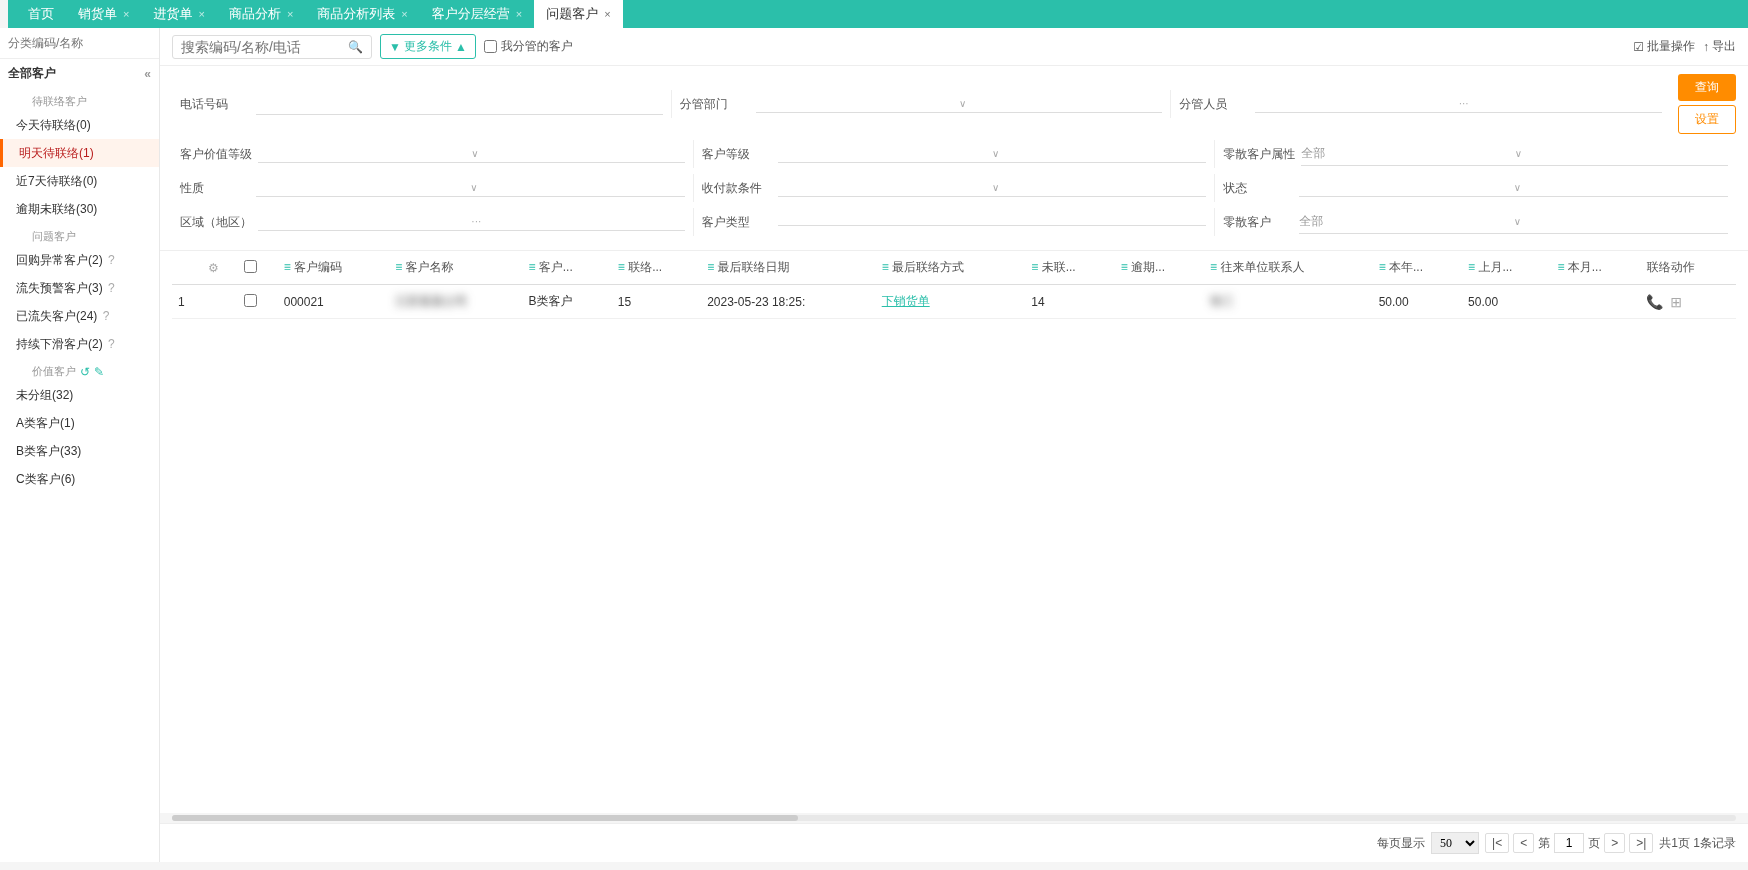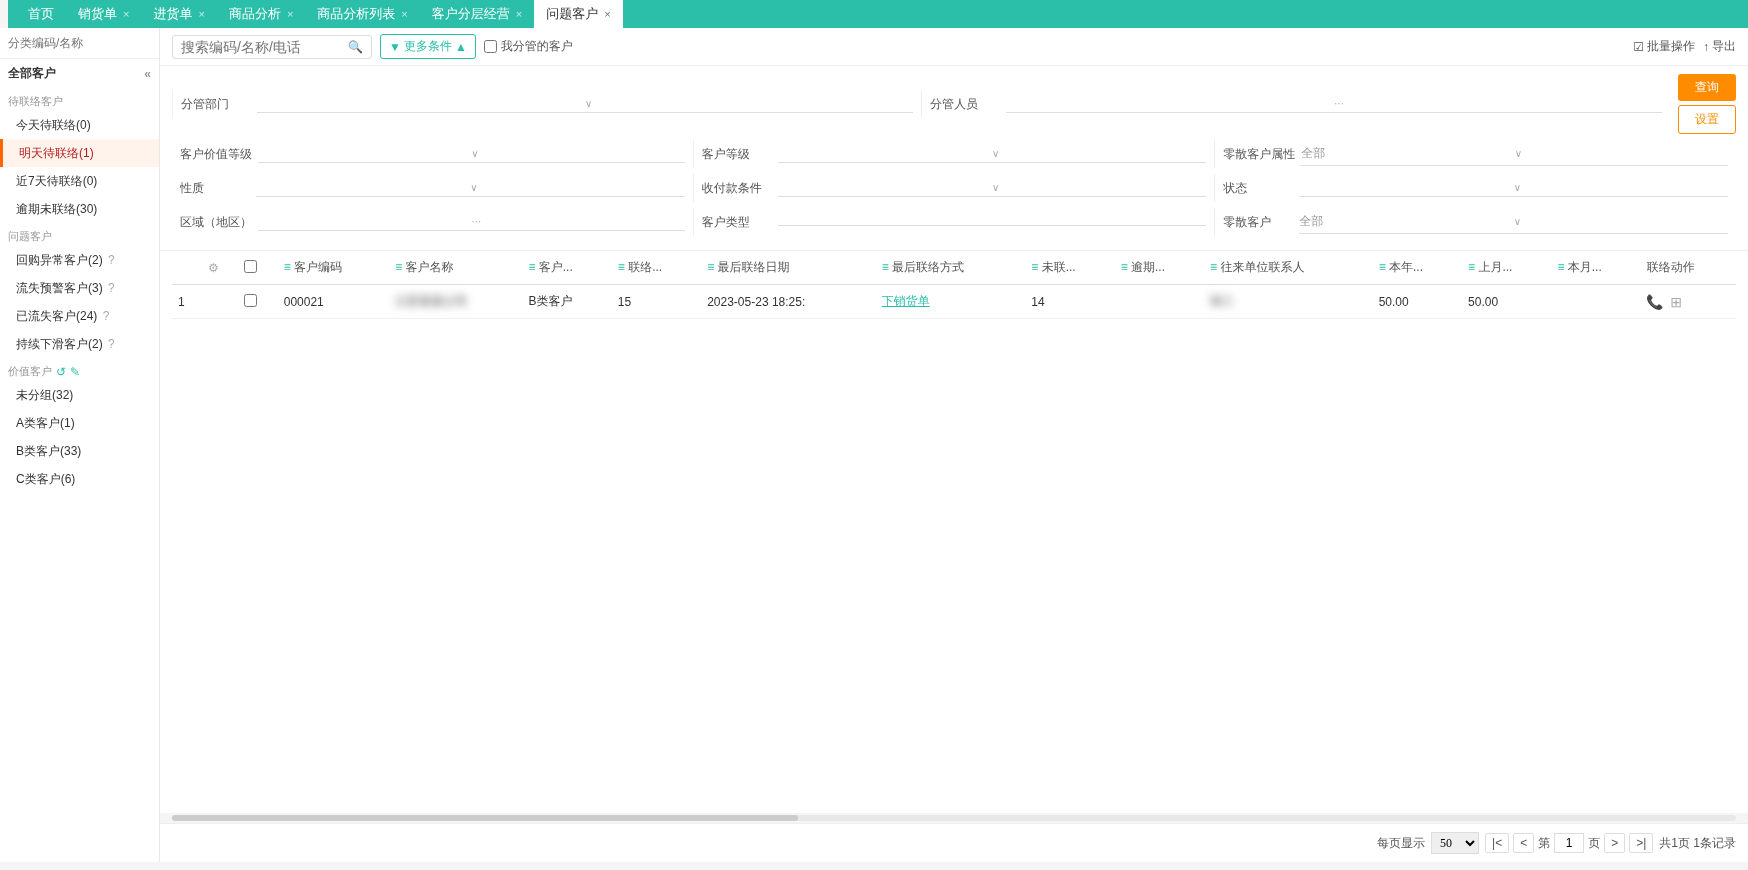--- a/index.html
+++ b/index.html
@@ -34,21 +34,21 @@
     .sidebar-search input {
       border: none; outline: none; font-size: 12px; flex: 1; color: #404040;
     }
 
     .sidebar-section-title {
       display: flex; align-items: center; justify-content: space-between; padding: 6px 8px; font-weight: bold; font-size: 12px; cursor: pointer;
     }
     .sidebar-section-title .collapse-icon { color: #999; }
 
     .sidebar-group-label {
-      padding: 6px 8px 2px 8px; color: #999; font-size: 11px;
+      padding: 6px 8px 2px 8px; color: #999; font-size: 11px; margin-left: 24px;
     }
     .sidebar-item {
       padding: 5px 8px 5px 16px; cursor: pointer; color: #333; font-size: 12px; line-height: 1.5;
     }
     .sidebar-item.active { background: #fff3ec; color: #b91c1c; border-left: 3px solid #ff6600; }
 
     
     .content {
       flex: 1; display: flex; flex-direction: column; overflow: hidden;
     }
@@ -269,20 +269,24 @@
         <div class="btn-export">
           <span>↑</span>
           <span>导出</span>
         </div>
       </div>
     </div>
 
     <div class="filter-panel">
 
       <div class="filter-row">
+        <div class="filter-item">
+          <span class="filter-label">电话号码</span>
+          <input class="filter-input" type="text" style="">
+        </div>
         <div class="filter-divider"></div>
         <div class="filter-item">
           <span class="filter-label">分管部门</span>
           <div class="filter-select">
             <span></span>
             <span class="arrow">∨</span>
           </div>
         </div>
         <div class="filter-divider"></div>
         <div class="filter-item">

